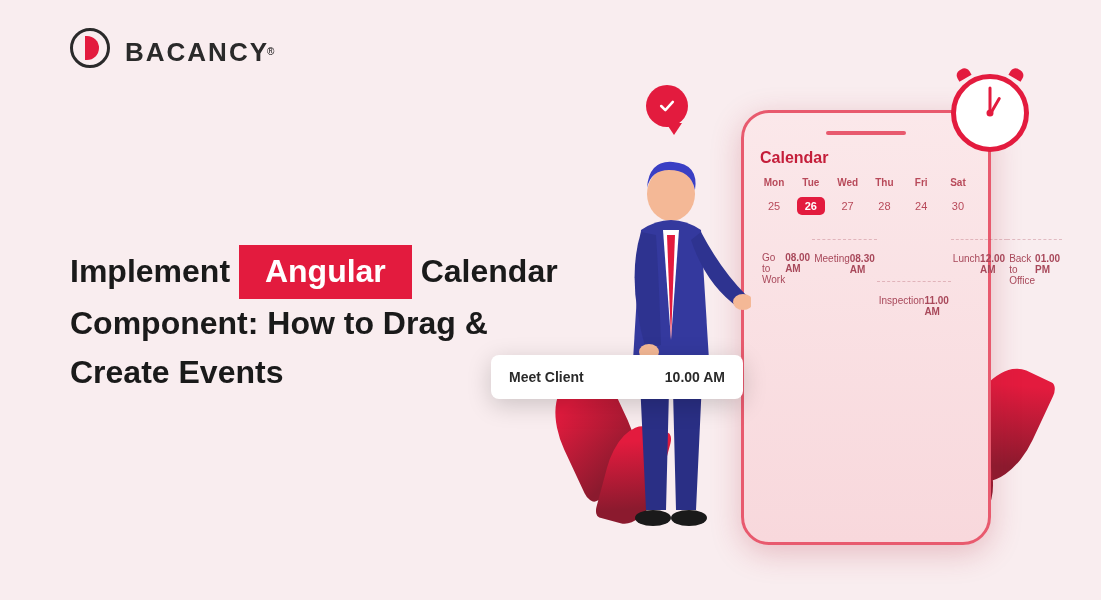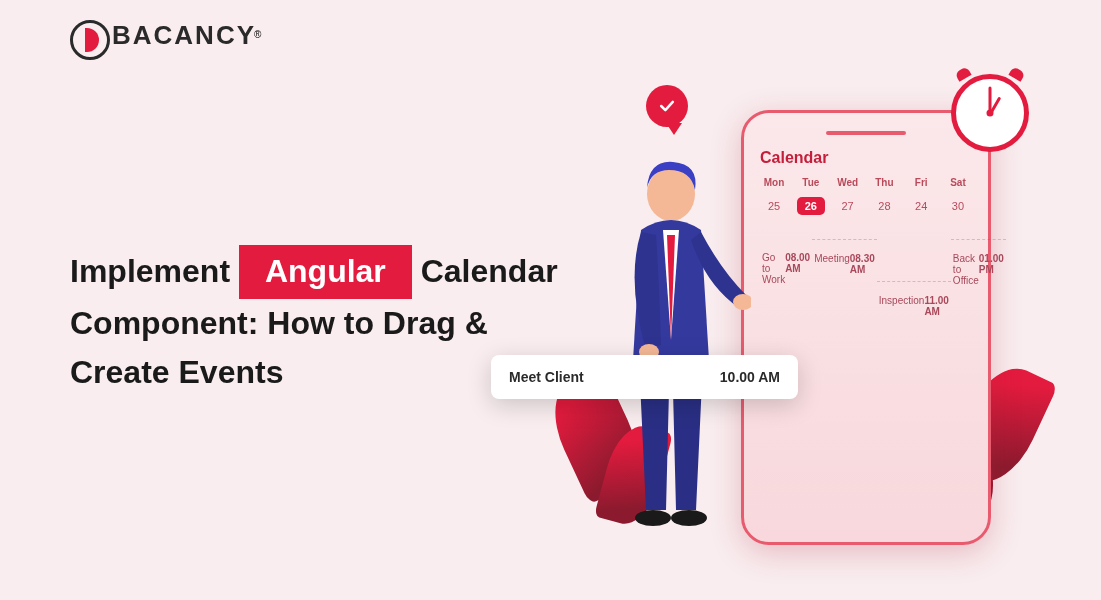--- a/index.html
+++ b/index.html
@@ -1,17 +1,17 @@
 <!DOCTYPE html>
 <html><head>
 <meta charset="utf-8">
 <style>
 *{margin:0;padding:0;box-sizing:border-box;font-family:'Segoe UI',Arial,sans-serif}
 body{width:1101px;height:600px;background:#f9edef;overflow:hidden;position:relative}
-.logo{position:absolute;top:20px;left:70px;display:flex;align-items:flex-start;gap:2px}
+.logo{position:absolute;top:28px;left:70px;display:flex;align-items:flex-end;gap:15px}
 .logo-mark{width:40px;height:40px;border-radius:50%;border:3px solid #2a2a2a;display:flex;align-items:center;justify-content:center;position:relative}
 .logo-mark::before{content:'';width:14px;height:24px;background:#e31b3e;border-radius:0 14px 14px 0;position:absolute;left:12px}
 .logo-text{font-size:26px;font-weight:700;letter-spacing:2px;color:#2a2a2a}
 .logo-r{font-size:10px;vertical-align:super;margin-left:-2px}
 .headline{position:absolute;left:70px;top:245px;font-size:32px;font-weight:600;color:#1a1a1a;line-height:1.55}
 .hl-tag{background:#e31b3e;color:#ffffff;padding:2px 26px;display:inline-block}
 .scene{position:absolute;right:70px;top:75px;width:460px;height:480px}
 .leaf{position:absolute;width:70px;height:120px;background:linear-gradient(160deg,#e31b3e 20%,#8b1a2e 80%);border-radius:50% 10% 50% 10%}
 .leaf.l1{left:-10px;bottom:60px;transform:rotate(-25deg)}
 .leaf.l2{left:35px;bottom:30px;transform:rotate(15deg);width:55px;height:100px}
@@ -22,21 +22,21 @@
 .cal-title{color:#c41e3a;font-weight:700;font-size:16px;margin-bottom:10px}
 .days{display:flex;justify-content:space-between;margin-bottom:9px}
 .days span{font-size:10px;color:#b84a5a;font-weight:600;width:28px;text-align:center}
 .dates{display:flex;justify-content:space-between;margin-bottom:24px}
 .dates span{font-size:11px;color:#b84a5a;width:28px;text-align:center;padding:3px 0}
 .dates .sel{background:#e31b3e;color:#fff;border-radius:5px;font-weight:600}
 .events{display:flex;flex-direction:row;gap:0}
 .ev{display:flex;justify-content:space-between;font-size:10px;color:#a8485a;padding:13px 2px;border-top:1px dashed rgba(168,72,90,.3)}
 .ev:first-child{border-top:none}
 .ev .t{font-weight:600}
-.floating-ev{position:absolute;left:-80px;top:280px;width:307px;background:#fff;border-radius:8px;padding:14px 18px;box-shadow:0 6px 24px rgba(0,0,0,.18);display:flex;justify-content:space-between;font-size:14px;font-weight:600;color:#2a2a2a;z-index:5}
+.floating-ev{position:absolute;left:-80px;top:280px;width:252px;background:#fff;border-radius:8px;padding:14px 18px;box-shadow:0 6px 24px rgba(0,0,0,.18);display:flex;justify-content:space-between;font-size:14px;font-weight:600;color:#2a2a2a;z-index:5}
 .check-bubble{position:absolute;left:75px;top:10px;width:42px;height:42px;background:#e31b3e;border-radius:50%;display:flex;align-items:center;justify-content:center;z-index:4}
 .check-bubble::after{content:'';position:absolute;bottom:-8px;right:6px;width:0;height:0;border-left:8px solid transparent;border-right:8px solid transparent;border-top:12px solid #e31b3e}
 .check-bubble svg{width:20px;height:20px}
 .clock{position:absolute;right:-5px;top:-8px;width:92px;height:92px;z-index:6}
 .clock-face{width:78px;height:78px;background:#fff;border:5px solid #e31b3e;border-radius:50%;position:absolute;top:7px;left:7px}
 .clock-center{position:absolute;width:7px;height:7px;background:#e31b3e;border-radius:50%;top:50%;left:50%;transform:translate(-50%,-50%)}
 .hand{position:absolute;background:#e31b3e;left:50%;top:50%;transform-origin:left center;border-radius:2px}
 .hand.h{width:20px;height:3px;transform:rotate(-60deg)}
 .hand.m{width:28px;height:3px;transform:rotate(-90deg)}
 .clock-bell{position:absolute;width:14px;height:10px;background:#e31b3e;border-radius:6px 6px 0 0}
@@ -117,20 +117,24 @@
         </div>
       <div class="ev">
           <span>Meeting</span>
           <span class="t">08.30 AM</span>
         </div>
       <div class="ev" style="margin-top:42px">
           <span>Inspection</span>
           <span class="t">11.00 AM</span>
         </div>
       <div class="ev">
+          <span>Lunch</span>
+          <span class="t">12.00 AM</span>
+        </div>
+      <div class="ev">
           <span>Back to Office</span>
           <span class="t">01.00 PM</span>
         </div>
     </div>
   </div>
 
   <div class="floating-ev">
     <span>Meet Client</span>
     <span>10.00 AM</span>
   </div>

